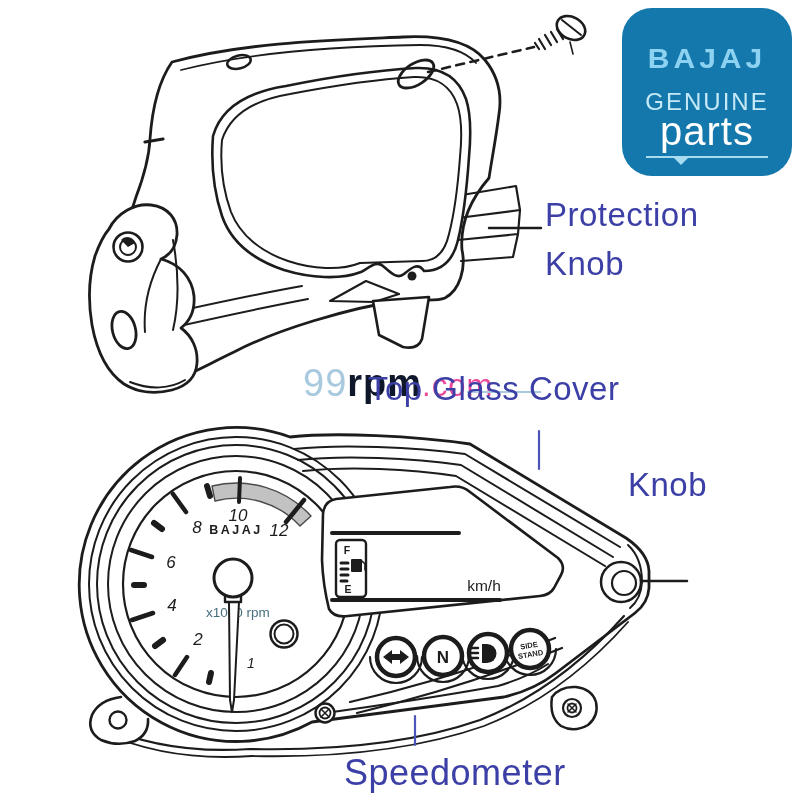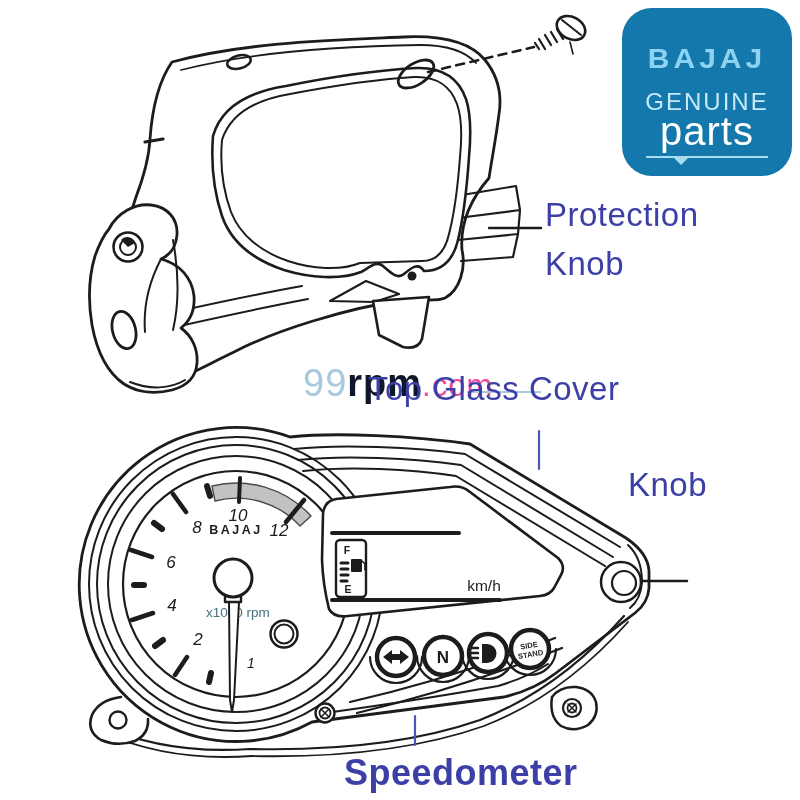--- a/index.html
+++ b/index.html
@@ -223,14 +223,14 @@
   </div>
 
   <div class="callout" style="left:545px;top:190px;">
     <div>Protection</div>
     <div>Knob</div>
   </div>
   <div class="callout" style="left:368px;top:364px;">Top Glass Cover</div>
   <div class="callout" style="left:628px;top:461px;line-height:47px;">
     <div>Knob</div>
   </div>
-  <div class="callout big" style="left:344px;top:748px;font-weight:bold;">Speedometer</div>
+  <div class="callout big" style="left:344px;top:748px;">Speedometer</div>
 </div>
 
 </body></html>

